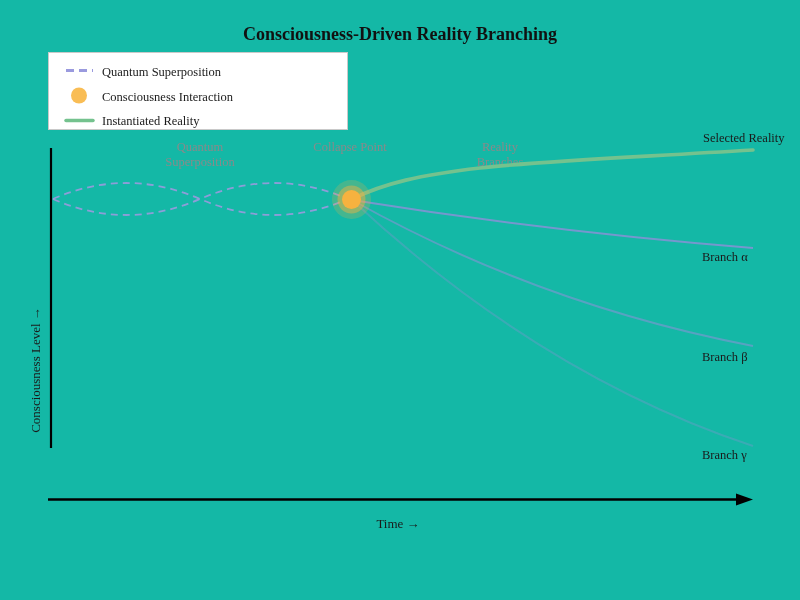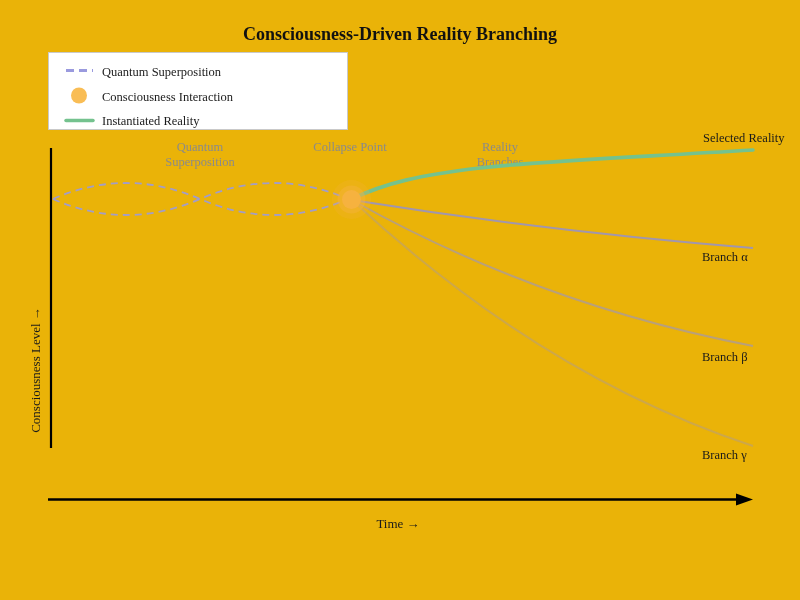--- a/index.html
+++ b/index.html
@@ -1,20 +1,20 @@
 <!DOCTYPE html>
 <html><head>
 <meta charset="utf-8">
 <style>
   html, body { margin: 0; padding: 0; background: #ffffff; }
   .figure {
     position: relative;
     width: 800px;
     height: 600px;
-    background: #eab308;
+    background: #14b8a6;
     font-family: "Liberation Serif", "DejaVu Serif", serif;
     overflow: hidden;
   }
   svg text {
     font-family: "Liberation Serif", "DejaVu Serif", serif;
   }
   .title-text { font-size: 18px; font-weight: bold; fill: #111111; }
   .legend-label { font-size: 12.5px; fill: #1a1a1a; }
   .annot { font-size: 12.5px; }
   .branch-label { font-size: 12.5px; fill: #1a1a1a; }

